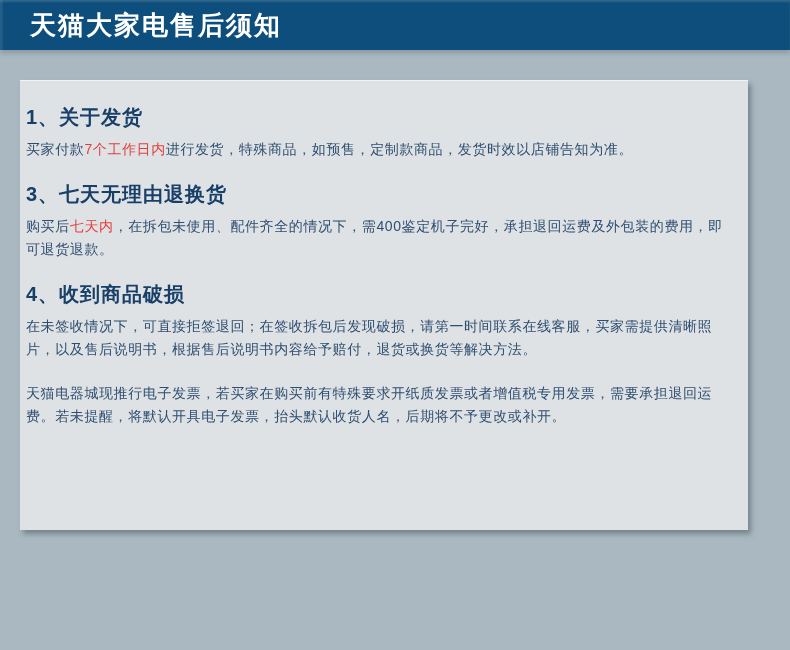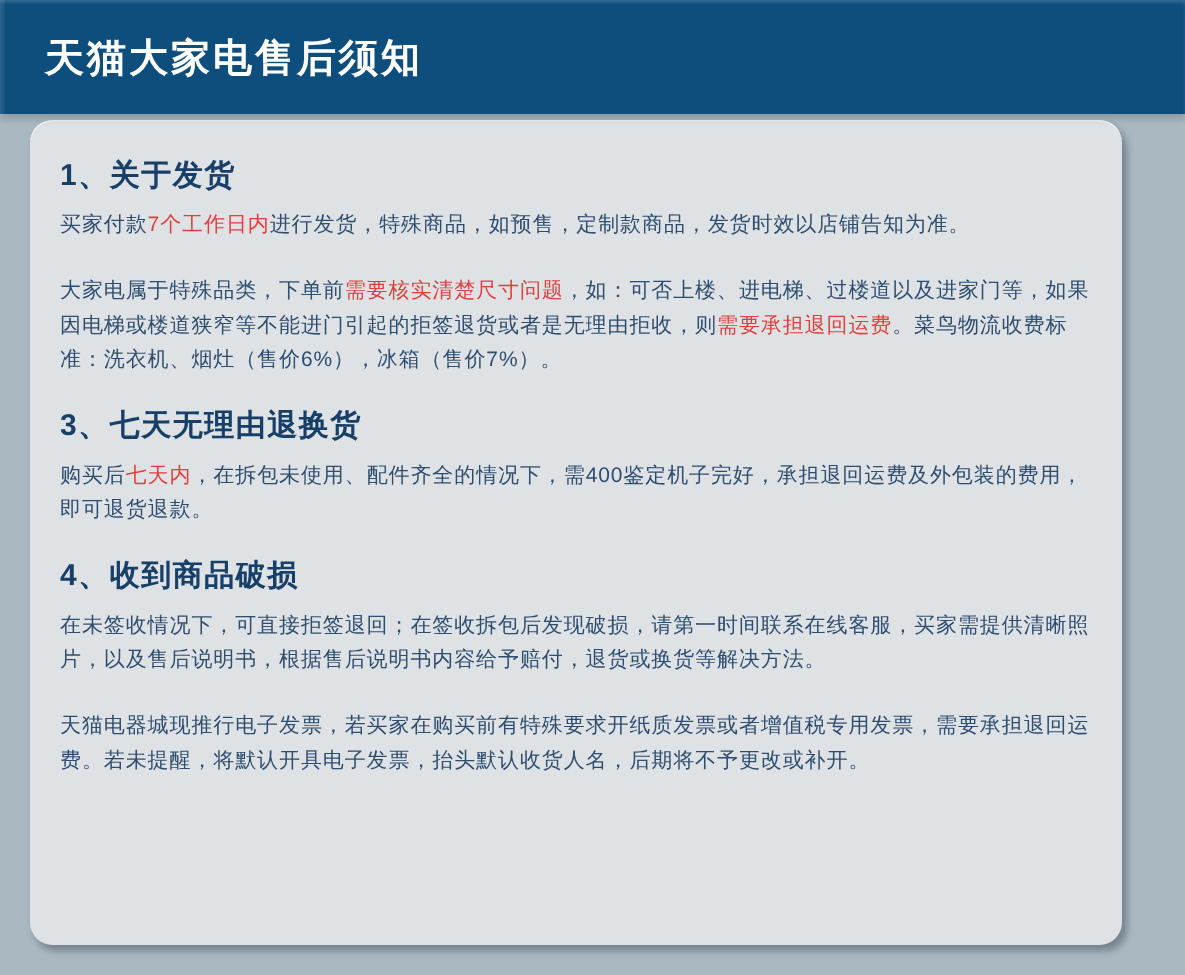--- a/index.html
+++ b/index.html
@@ -12,44 +12,43 @@
     --red:#e03f3c;
   }
   *{margin:0;padding:0;box-sizing:border-box;}
   html,body{width:790px;height:650px;}
   body{
     background:var(--page-bg);
     font-family:"Liberation Sans","DejaVu Sans",sans-serif;
     overflow:hidden;
   }
   .header{
-    width:790px;height:76px;
+    width:790px;height:50px;
     background:var(--header-bg);
     display:flex;align-items:center;
     padding-left:30px;
     box-shadow:inset 0 2px 2px rgba(255,255,255,0.14),
                inset 3px 0 0 rgba(255,255,255,0.08),
                0 3px 5px rgba(40,55,65,0.25);
     position:relative;z-index:2;
   }
   .title{
     color:var(--title-color);
     font-size:26px;font-weight:bold;
     letter-spacing:2px;line-height:1;
   }
   .panel{
     position:absolute;left:20px;top:80px;
-    width:728px;height:550px;
+    width:728px;height:450px;
     background:var(--panel-bg);
     box-shadow:3px 4px 5px rgba(73,89,99,0.55),
                inset 0 1px 0 rgba(255,255,255,0.6);
-    padding:25px 20px 0 20px;
+    padding:25px 20px 0 6px;
     overflow:hidden;
     z-index:1;
-    border-radius:15px;
   }
   .section{margin-bottom:21px;}
   .heading{
     font-size:20px;font-weight:bold;
     color:var(--heading-color);
     letter-spacing:1px;
     margin-bottom:9px;line-height:24px;
   }
   .body-text{
     font-size:14px;
@@ -67,21 +66,20 @@
 </div>
 
 <div class="panel">
   <div id="sections">
   <div class="section">
     <h2 class="heading"><span>1、关于发货</span></h2>
     <p class="body-text"><span>买家付款</span><span class="red">7个工作日内</span><span>进行发货，特殊商品，如预售，定制款商品，发货时效以店铺告知为准。</span></p>
   </div>
 
   <div class="section">
-    <p class="body-text"><span>大家电属于特殊品类，下单前</span><span class="red">需要核实清楚尺寸问题</span><span>，如：可否上楼、进电梯、过楼道以及进家门等，如果因电梯或楼道狭窄等不能进门引起的拒签退货或者是无理由拒收，则</span><span class="red">需要承担退回运费</span><span>。菜鸟物流收费标准：洗衣机、烟灶（售价6%），冰箱（售价7%）。</span></p>
   </div>
 
   <div class="section">
     <h2 class="heading"><span>3、七天无理由退换货</span></h2>
     <p class="body-text"><span>购买后</span><span class="red">七天内</span><span>，在拆包未使用、配件齐全的情况下，需400鉴定机子完好，承担退回运费及外包装的费用，即可退货退款。</span></p>
   </div>
 
   <div class="section">
     <h2 class="heading"><span>4、收到商品破损</span></h2>
     <p class="body-text"><span>在未签收情况下，可直接拒签退回；在签收拆包后发现破损，请第一时间联系在线客服，买家需提供清晰照片，以及售后说明书，根据售后说明书内容给予赔付，退货或换货等解决方法。</span></p>

